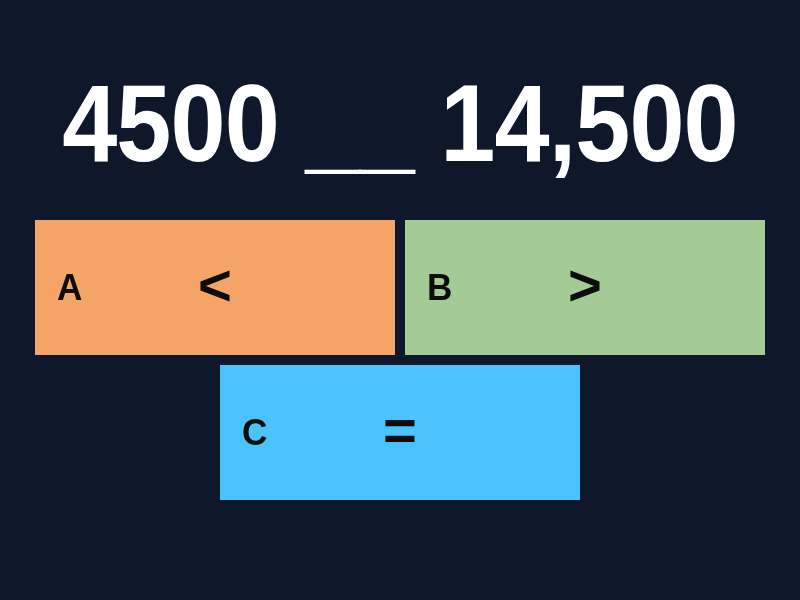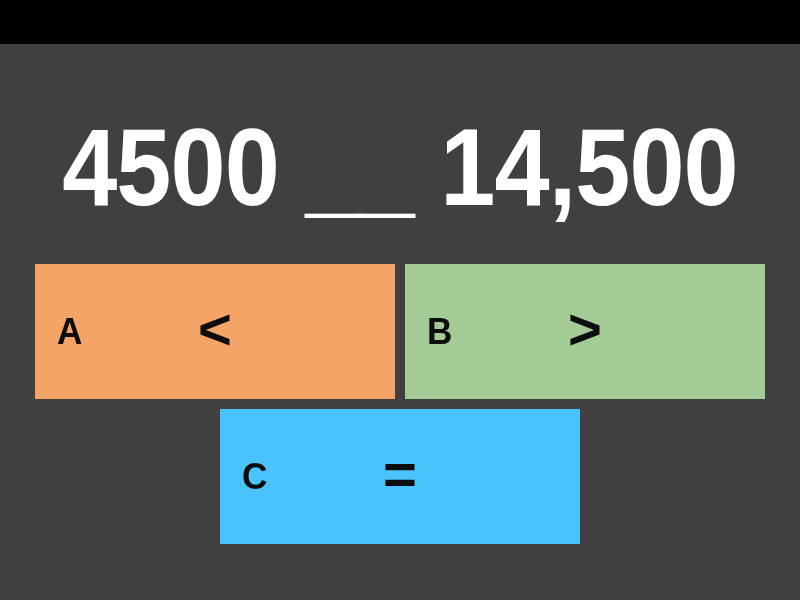--- a/index.html
+++ b/index.html
@@ -10,22 +10,21 @@
   body {
     width: 800px;
     height: 600px;
     position: relative;
     overflow: hidden;
     font-family: "Liberation Sans", sans-serif;
   }
   .stage {
     position: absolute;
     inset: 0;
-    background: #404040;
-    margin-top: 44px;
+    background: #0f172a;
   }
   .question-title {
     position: absolute;
     top: 58px;
     left: 0;
     width: 800px;
     height: 130px;
     line-height: 130px;
     text-align: center;
     color: #ffffff;

